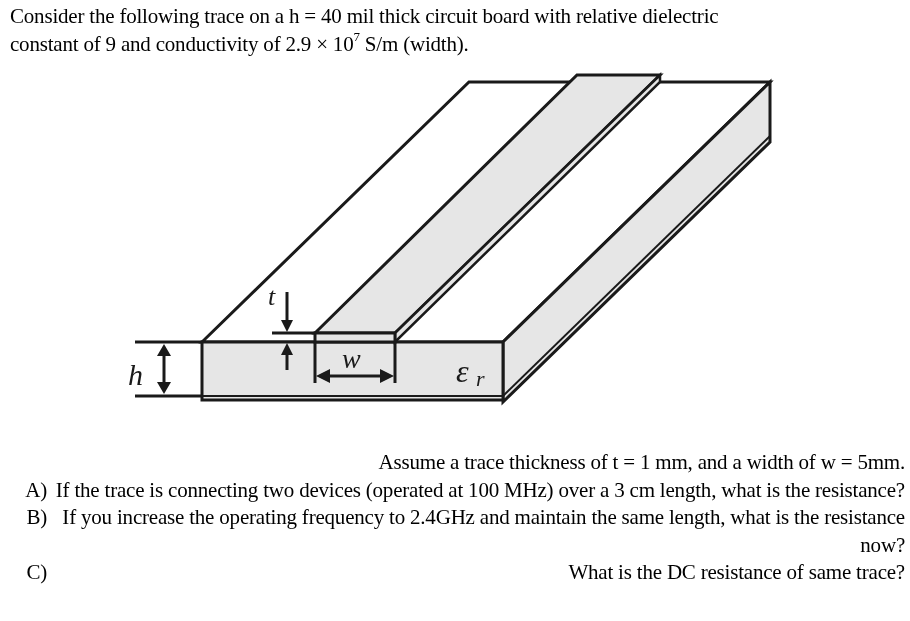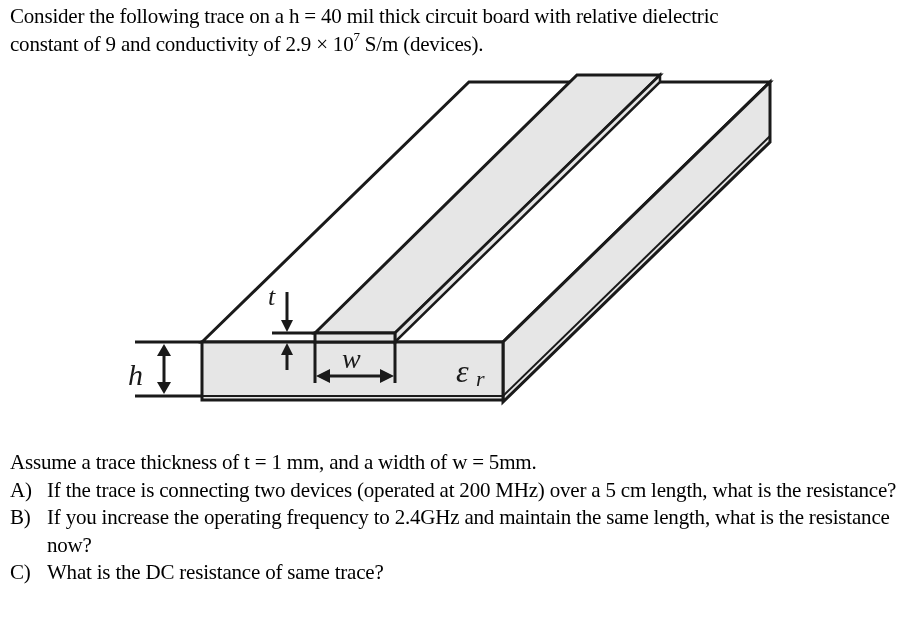--- a/index.html
+++ b/index.html
@@ -3,31 +3,31 @@
 <meta charset="utf-8">
 <style>
   html, body { margin: 0; padding: 0; background: #ffffff; }
   body { width: 910px; height: 621px; position: relative; overflow: hidden;
          font-family: "Liberation Serif", serif; color: #000; }
   .intro { position: absolute; left: 10px; top: 2px; width: 890px;
            font-size: 21px; line-height: 28px; letter-spacing: -0.2px; }
   .intro sup { font-size: 13px; line-height: 0; position: relative; top: -2px; }
   .figure { position: absolute; left: 0; top: 60px; width: 910px; height: 360px; }
   .questions { position: absolute; left: 10px; top: 449px; width: 895px;
-               font-size: 21px; line-height: 27.5px; letter-spacing: -0.2px; }
+               font-size: 21px; line-height: 27.5px; letter-spacing: -0.2px; text-align: right; }
   .q { display: flex; }
   .q-letter { width: 37px; flex: none; }
   .q-body { flex: 1; }
 </style>
 </head>
 <body>
 
 <div class="intro">
   <div>Consider the following trace on a h = 40 mil thick circuit board with relative dielectric</div>
-  <div><span>constant of 9 and conductivity of 2.9 × 10</span><sup>7</sup><span> S/m (devices).</span></div>
+  <div><span>constant of 9 and conductivity of 2.9 × 10</span><sup>7</sup><span> S/m (width).</span></div>
 </div>
 
 <div class="figure">
   <svg width="910" height="360" viewBox="0 60 910 360" xmlns="http://www.w3.org/2000/svg">
     <g stroke="#1a1a1a" stroke-width="3" stroke-linejoin="miter" fill="none">
 
       <path d="M202,342 L469,82 L770,82 L503,342 Z" fill="#ffffff"></path>
 
       <path d="M503,342 L770,82 L770,142 L503,402 Z" fill="#e6e6e6"></path>
       <line x1="503" y1="396" x2="770" y2="136" stroke-width="2"></line>
@@ -70,21 +70,21 @@
     <text x="342" y="368" font-family="Liberation Serif, serif" font-style="italic" font-size="28" fill="#1a1a1a">w</text>
     <text x="456" y="382" font-family="Liberation Serif, serif" font-style="italic" font-size="32" fill="#1a1a1a">ε</text>
     <text x="476" y="386" font-family="Liberation Serif, serif" font-style="italic" font-size="22" fill="#1a1a1a">r</text>
   </svg>
 </div>
 
 <div class="questions">
   <div>Assume a trace thickness of t = 1 mm, and a width of w = 5mm.</div>
   <div class="q">
     <span class="q-letter">A)</span>
-    <span class="q-body">If the trace is connecting two devices (operated at 200 MHz) over a 5 cm length, what is the resistance?</span>
+    <span class="q-body">If the trace is connecting two devices (operated at 100 MHz) over a 3 cm length, what is the resistance?</span>
   </div>
   <div class="q">
     <span class="q-letter">B)</span>
     <span class="q-body">If you increase the operating frequency to 2.4GHz and maintain the same length, what is the resistance now?</span>
   </div>
   <div class="q">
     <span class="q-letter">C)</span>
     <span class="q-body">What is the DC resistance of same trace?</span>
   </div>
 </div>

